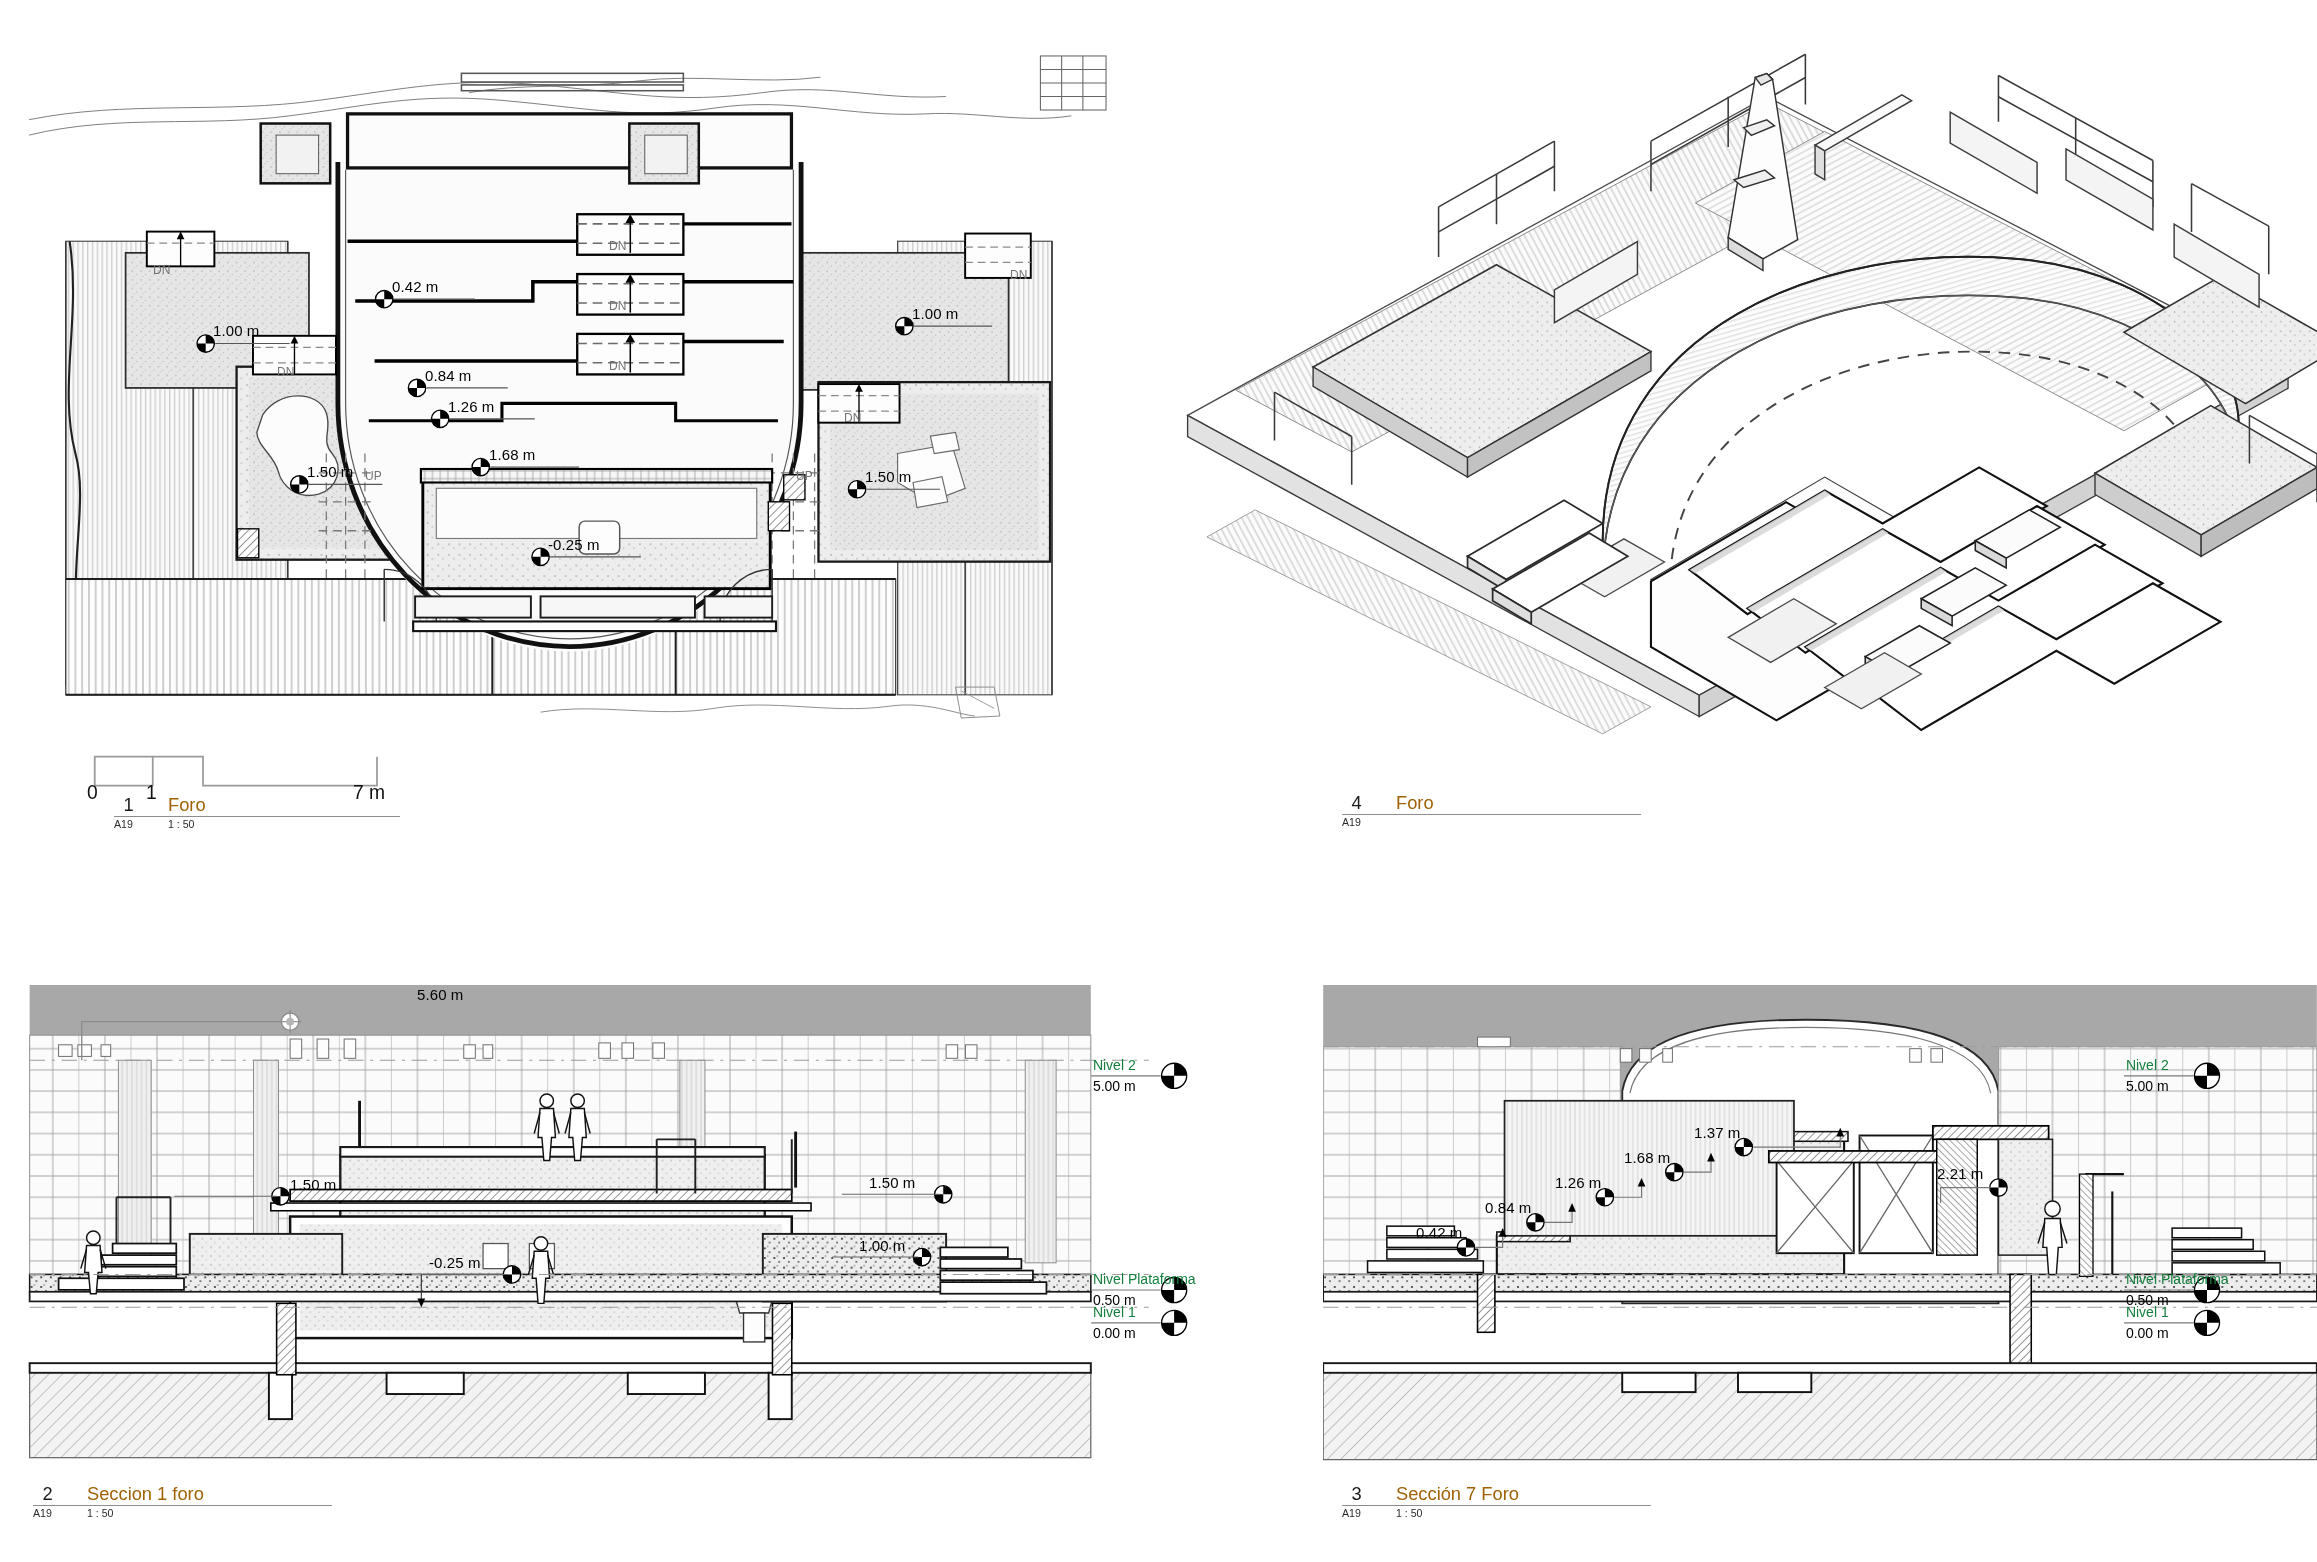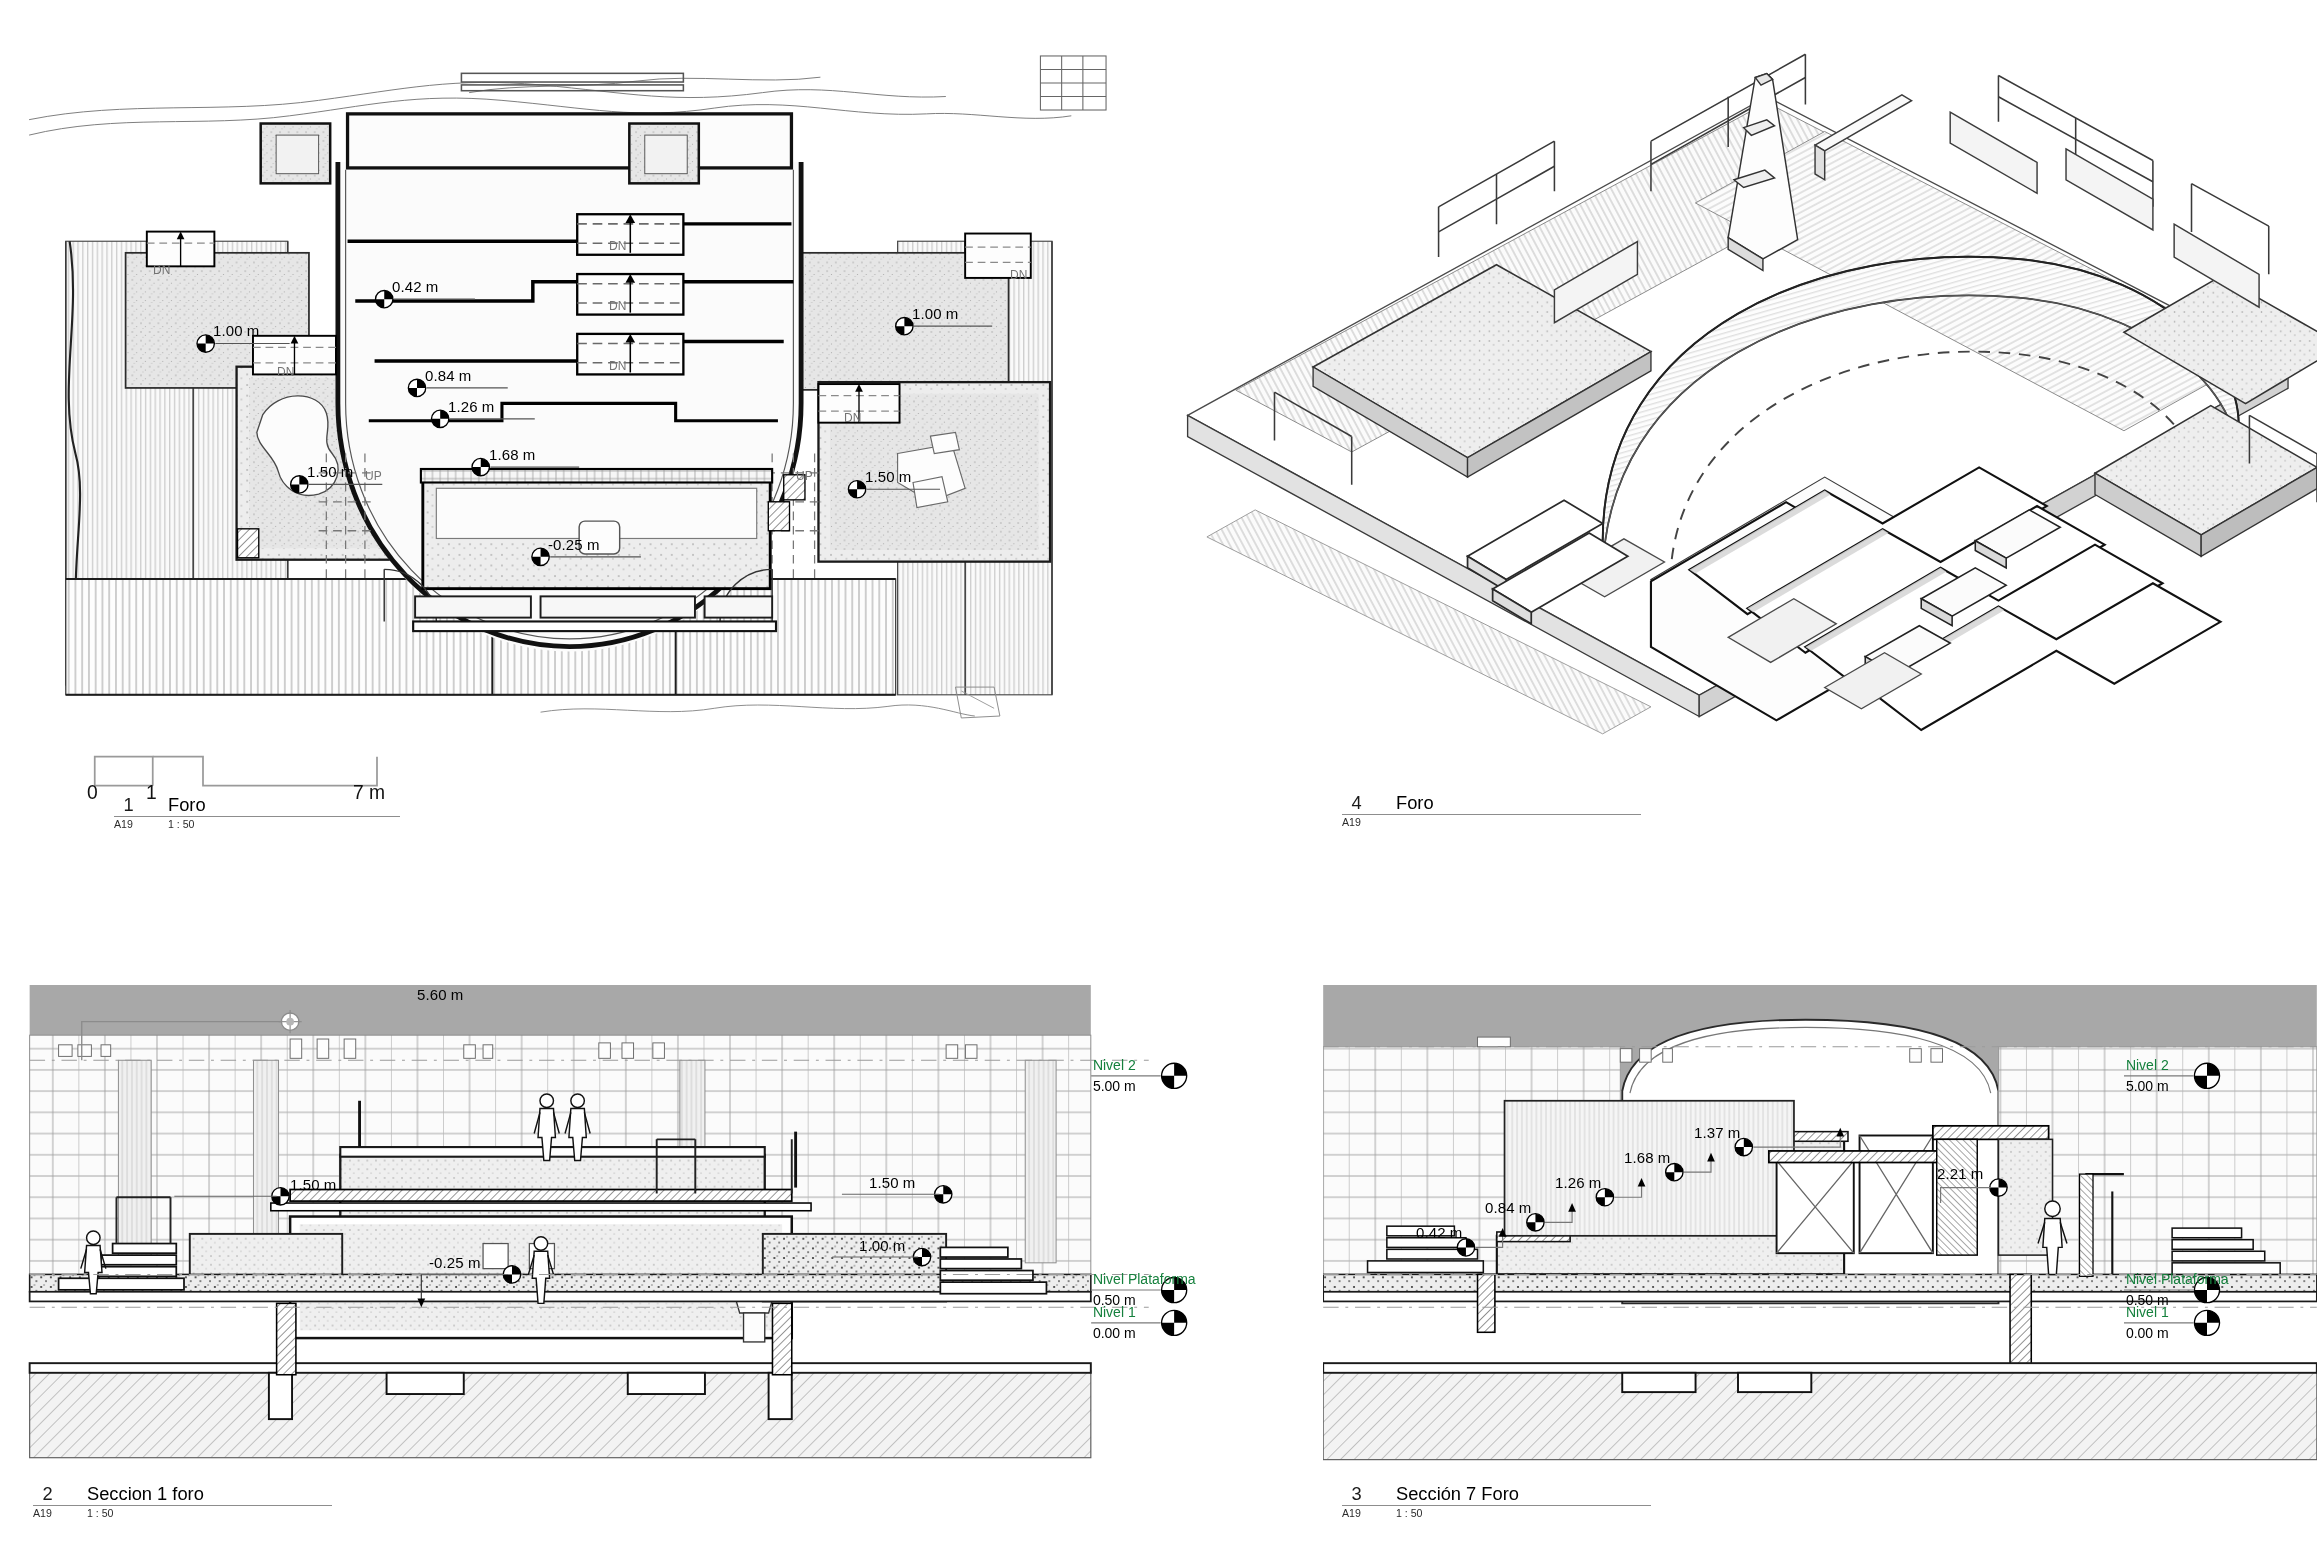--- a/index.html
+++ b/index.html
@@ -10,21 +10,21 @@
 
   
   .view{position:absolute;}
   .svgwrap{position:absolute;inset:0;}
   svg{display:block;}
 
   
   .titleblock{position:absolute;font-family:"Liberation Sans",sans-serif;}
   .tb-row{display:flex;align-items:flex-end;gap:25px;padding-bottom:1.9px;}
   .tb-num{font-size:18.3px;line-height:18.3px;text-align:center;min-width:29px;color:#1a1a1a;}
-  .tb-title{font-size:18.3px;line-height:18.3px;color:#000000;}
+  .tb-title{font-size:18.3px;line-height:18.3px;color:#a16207;}
   .tb-line{height:1px;background:#8d8d8d;width:100%;}
   .tb-row2{display:flex;gap:25px;padding-top:1.9px;}
   .tb-sheet{font-size:10.6px;line-height:10.6px;min-width:29px;text-align:left;color:#2b2b2b;}
   .tb-scale{font-size:10.6px;line-height:10.6px;color:#2b2b2b;}
 
   
   .scalebar{position:absolute;}
   .sb-lbl{position:absolute;font-size:19.3px;color:#111;}
 
   

